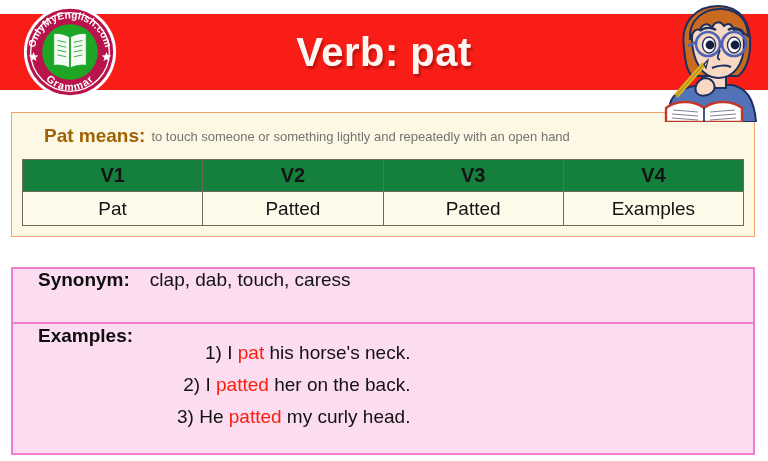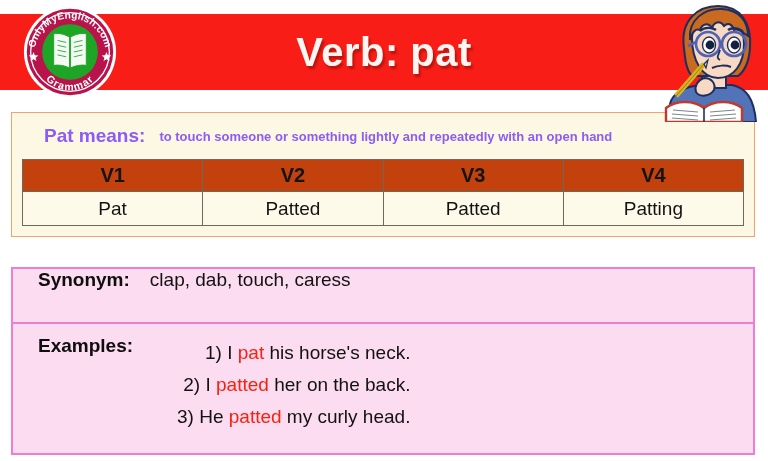--- a/index.html
+++ b/index.html
@@ -86,50 +86,50 @@
     top: 0;
     width: 100%;
     height: 46px;
     display: flex;
     align-items: center;
   }
   .means-label {
     margin-left: 32px;
     font-size: 19px;
     font-weight: bold;
-    color: #8b5cf6;
+    color: #a16207;
     white-space: nowrap;
     font-family: "Liberation Sans", sans-serif;
   }
   .means-text {
-    margin-left: 14px;
+    margin-left: 6px;
     font-size: 13px;
-    font-weight: bold;
-    color: #8b5cf6;
+    font-weight: normal;
+    color: #737373;
     white-space: nowrap;
     font-family: "Liberation Sans", sans-serif;
   }
 
   .verb-table {
     position: absolute;
     left: 10px;
     top: 46px;
     width: 722px;
     border-collapse: collapse;
     table-layout: fixed;
   }
   .verb-table th,
   .verb-table td {
     border: 1.5px solid #6c6a5c;
     text-align: center;
     font-family: "Liberation Sans", sans-serif;
     padding: 0;
   }
   .verb-table th {
-    background: #c2410c;
+    background: #15803d;
     height: 31px;
     font-size: 20px;
     font-weight: bold;
     color: #141414;
   }
   .verb-table td {
     background: #fdfaea;
     height: 33px;
     font-size: 19px;
     font-weight: normal;
@@ -169,21 +169,21 @@
     margin-left: 20px;
     font-size: 19px;
     color: #121212;
     font-family: "Liberation Sans", sans-serif;
     white-space: nowrap;
   }
 
   .examples-inner {
     position: absolute;
     left: 25px;
-    top: 11px;
+    top: 1px;
   }
   .examples-list {
     position: absolute;
     left: 164px;
     top: 13px;
     text-align: right;
   }
   .example-line {
     font-size: 19px;
     color: #121212;
@@ -313,21 +313,21 @@
           <th>V2</th>
           <th>V3</th>
           <th>V4</th>
         </tr>
       </thead>
       <tbody>
         <tr>
           <td>Pat</td>
           <td>Patted</td>
           <td>Patted</td>
-          <td>Patting</td>
+          <td>Examples</td>
         </tr>
       </tbody>
     </table>
   </div>
 
   <div class="pink-box" id="synonym-box">
     <span class="section-label">Synonym:</span>
     <span class="synonym-text">clap, dab, touch, caress</span>
   </div>
 

